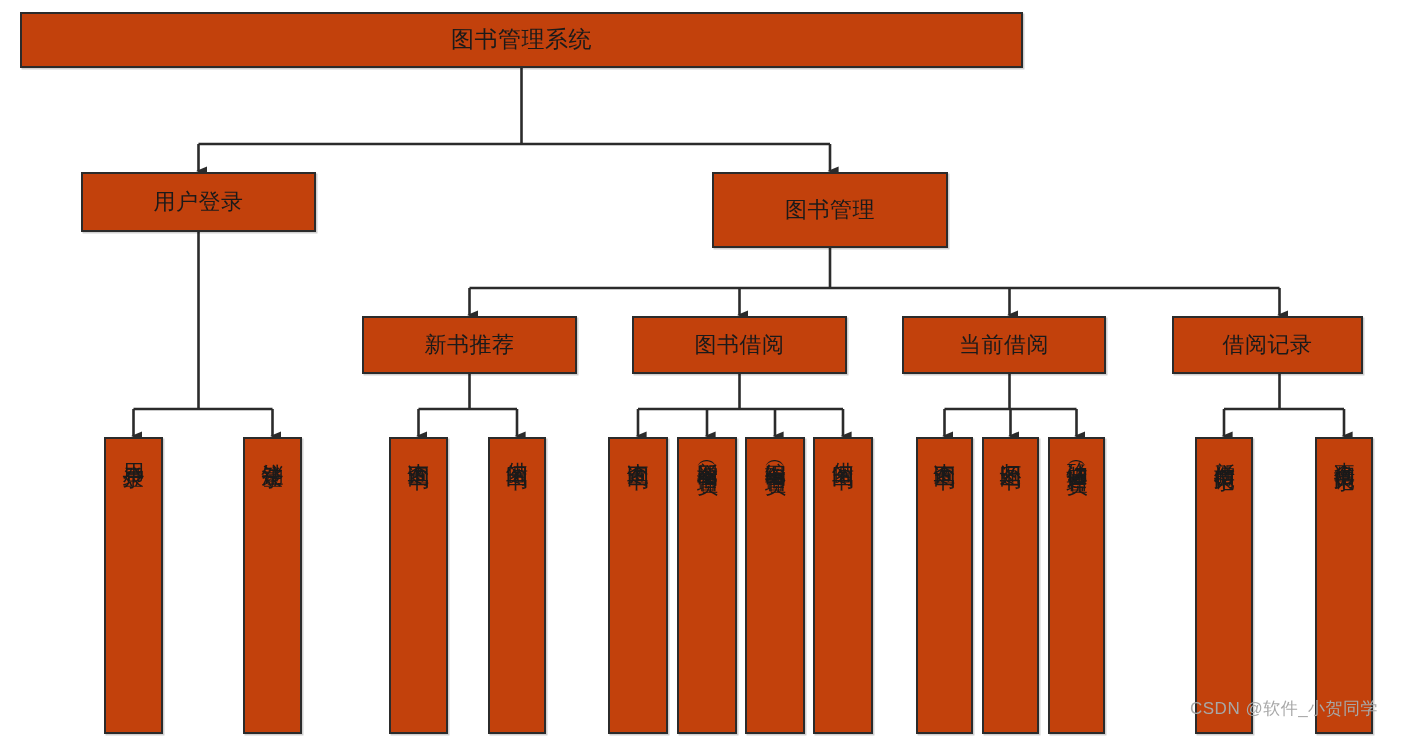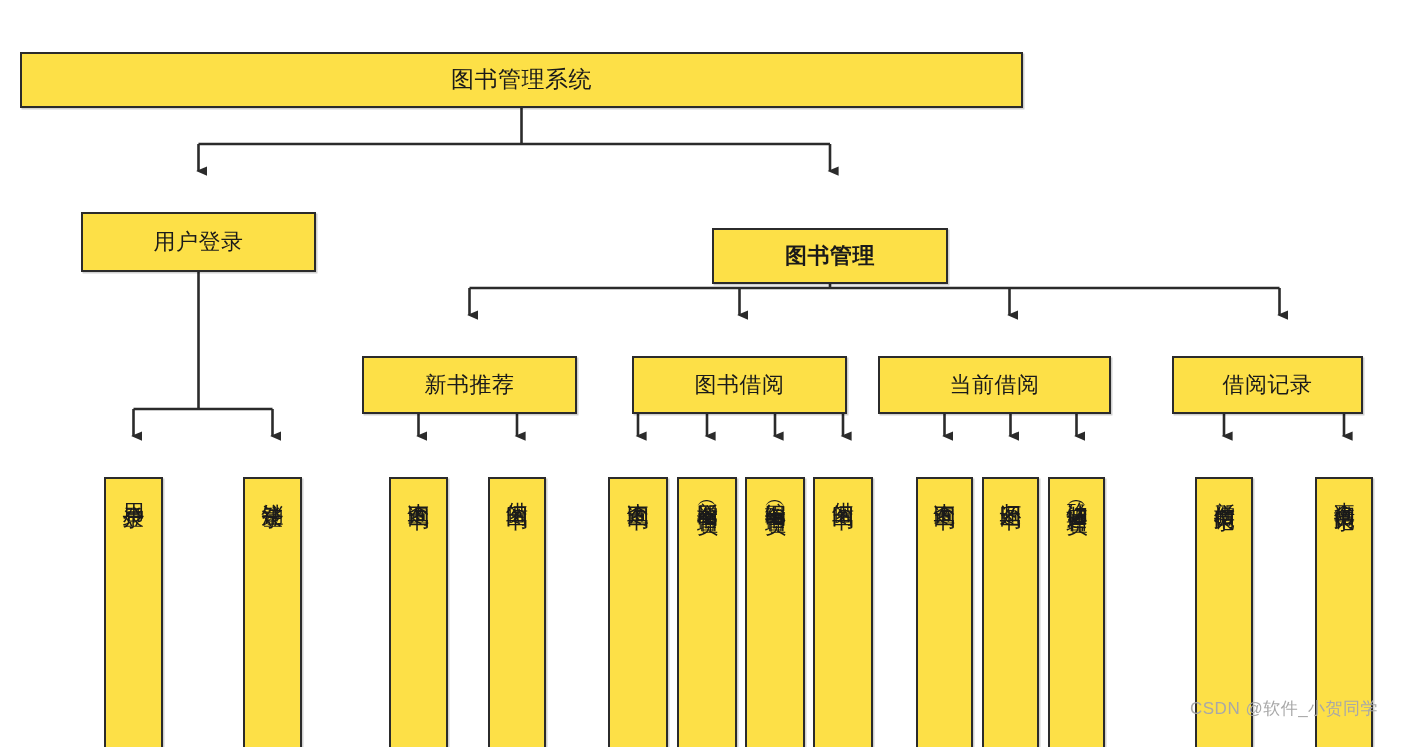--- a/index.html
+++ b/index.html
@@ -22,26 +22,25 @@
     left: 0;
     top: 0;
     width: 1405px;
     height: 747px;
     pointer-events: none;
   }
   .node {
     position: absolute;
     box-sizing: border-box;
     border: 2px solid #2b2b2b;
-    background: #fde047;
+    background: #c2410c;
     display: flex;
     align-items: center;
     justify-content: center;
     box-shadow: 1.5px 1.5px 0 rgba(0,0,0,0.18);
-    margin-top: 40px;
   }
   .node .label {
     color: #1a1a1a;
     font-size: 21px;
     line-height: 1.12;
     letter-spacing: 0.5px;
     white-space: pre;
     text-align: center;
   }
   
@@ -125,30 +124,30 @@
       </g>
   </svg>
 
   <div id="node-layer">
       <div class="node horiz root" style="left: 20px; top: 12px; width: 1003px; height: 56px;">
         <span class="label">图书管理系统</span>
       </div>
       <div class="node horiz" style="left: 81px; top: 172px; width: 235px; height: 60px;">
         <span class="label">用户登录</span>
       </div>
-      <div class="node horiz" style="left: 712px; top: 188px; width: 236px; height: 56px; font-weight: bold;">
+      <div class="node horiz" style="left: 712px; top: 172px; width: 236px; height: 76px;">
         <span class="label">图书管理</span>
       </div>
       <div class="node horiz" style="left: 362px; top: 316px; width: 215px; height: 58px; align-items: center;">
         <span class="label">新书推荐</span>
       </div>
       <div class="node horiz" style="left: 632px; top: 316px; width: 215px; height: 58px; justify-content: center;">
         <span class="label">图书借阅</span>
       </div>
-      <div class="node horiz" style="left: 878px; top: 316px; width: 233px; height: 58px;">
+      <div class="node horiz" style="left: 902px; top: 316px; width: 204px; height: 58px;">
         <span class="label">当前借阅</span>
       </div>
       <div class="node horiz" style="left: 1172px; top: 316px; width: 191px; height: 58px;">
         <span class="label">借阅记录</span>
       </div>
       <div class="node leaf" style="left: 104px; top: 437px; width: 59px; height: 297px;">
         <span class="label">用户登录</span>
       </div>
       <div class="node leaf" style="left: 243px; top: 437px; width: 59px; height: 297px;">
         <span class="label">注销登录</span>

